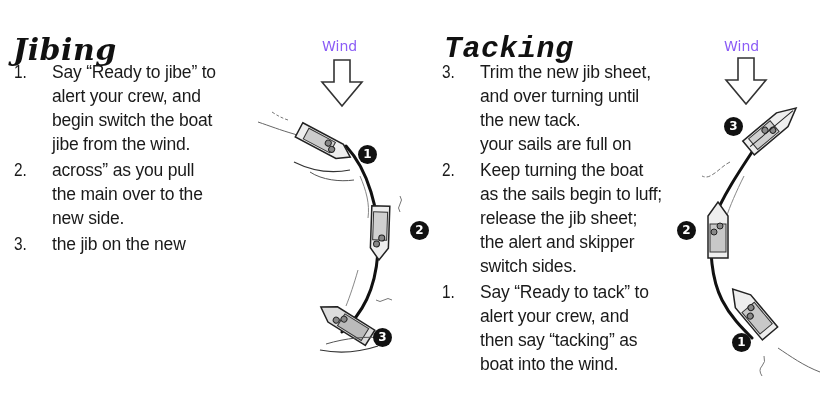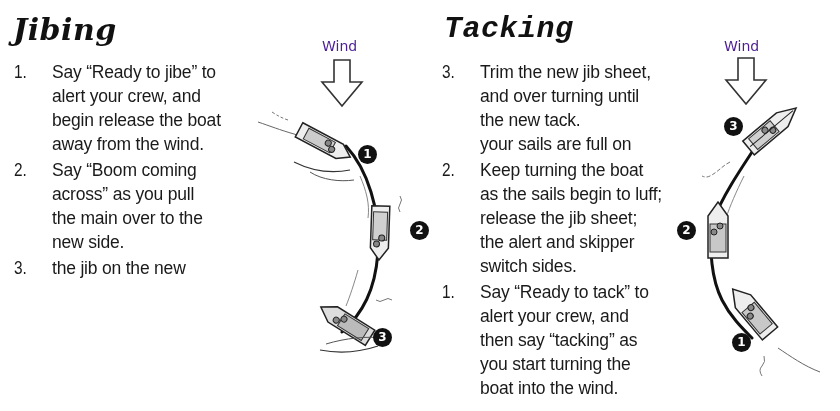--- a/index.html
+++ b/index.html
@@ -7,20 +7,21 @@
   body { position: relative; font-family: "Liberation Sans", "DejaVu Sans", sans-serif; color: #1a1a1a; }
 
   .title {
     position: absolute;
     font-family: "DejaVu Serif", "Liberation Serif", serif;
     font-style: italic;
     font-weight: bold;
     font-size: 30px;
     letter-spacing: 0.5px;
     color: #111;
+    margin-top: 20px;
   }
   .title.jib { left: 13px; top: 12px; }
   .title.tack { left: 444px; top: 12px; font-family: Liberation Mono, monospace; }
 
   .steps { position: absolute; list-style: none; }
   .steps.jib { left: 14px; top: 60px; width: 240px; }
   .steps.tack { left: 442px; top: 60px; width: 240px; }
 
   .step { display: flex; margin-bottom: 2px; }
   .step .num {
@@ -33,21 +34,21 @@
     font-size: 17.5px; line-height: 24px; color: #1a1a1a;
     font-family: "Liberation Sans", sans-serif;
     letter-spacing: -0.2px;
   }
   .step .txt span { display: block; white-space: nowrap; }
 
   .wind-label {
     position: absolute;
     font-family: "DejaVu Sans", sans-serif;
     font-size: 14px;
-    color: #4c1d95;
+    color: #8b5cf6;
   }
   .wind-label.jib { left: 322px; top: 38px; }
   .wind-label.tack { left: 724px; top: 38px; }
 
   .arrow { position: absolute; }
   .arrow.jib { left: 320px; top: 58px; }
   .arrow.tack { left: 724px; top: 56px; }
 
   .diagram { position: absolute; }
   .diagram.jib { left: 250px; top: 100px; width: 200px; height: 280px; }
@@ -70,28 +71,27 @@
 <body>
 
 <div class="title jib">Jibing</div>
 
 <ol class="steps jib">
   <li class="step">
     <div class="num">1.</div>
     <div class="txt">
       <span>Say “Ready to jibe” to</span>
       <span>alert your crew, and</span>
-      <span>begin release the boat</span>
-      <span>away from the wind.</span>
+      <span>begin switch the boat</span>
+      <span>jibe from the wind.</span>
     </div>
   </li>
   <li class="step">
     <div class="num">2.</div>
     <div class="txt">
-      <span>Say “Boom coming</span>
       <span>across” as you pull</span>
       <span>the main over to the</span>
       <span>new side.</span>
     </div>
   </li>
   <li class="step">
     <div class="num">3.</div>
     <div class="txt">
       <span>the jib on the new</span>
     </div>
@@ -161,21 +161,20 @@
       <span>the alert and skipper</span>
       <span>switch sides.</span>
     </div>
   </li>
   <li class="step">
     <div class="num">1.</div>
     <div class="txt">
       <span>Say “Ready to tack” to</span>
       <span>alert your crew, and</span>
       <span>then say “tacking” as</span>
-      <span>you start turning the</span>
       <span>boat into the wind.</span>
     </div>
   </li>
 </ol>
 
 <div class="wind-label tack">Wind</div>
 <svg class="arrow tack" width="44" height="50" viewBox="0 0 44 50">
   <path d="M14 2 L30 2 L30 24 L42 24 L22 48 L2 24 L14 24 Z" fill="#fff" stroke="#333" stroke-width="1.6" stroke-linejoin="miter"></path>
 </svg>
 

